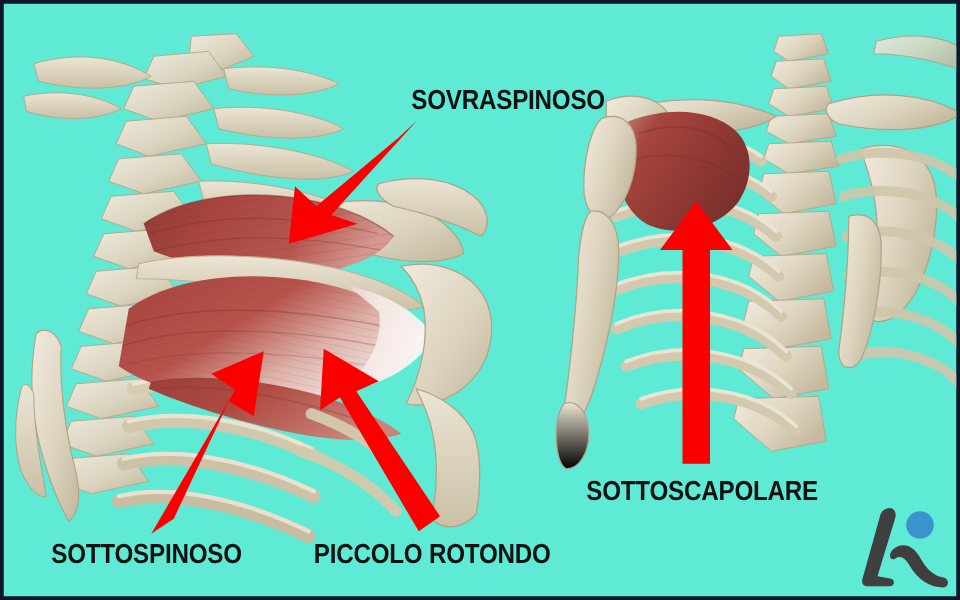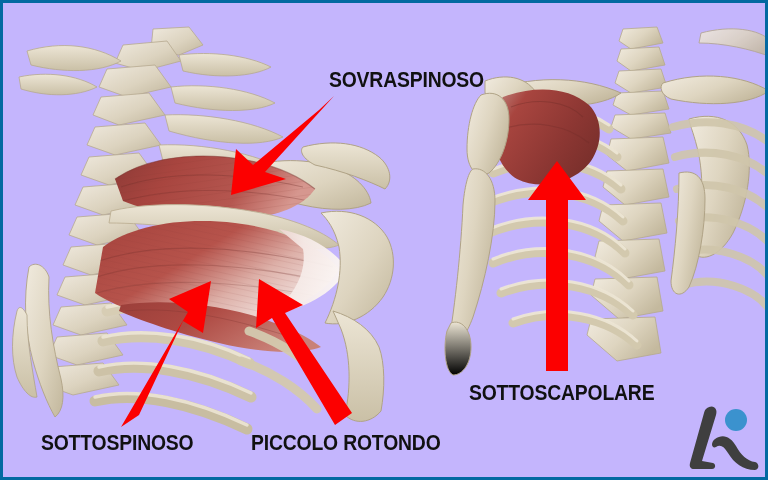--- a/index.html
+++ b/index.html
@@ -1,19 +1,19 @@
 <!DOCTYPE html>
 <html><head>
 <meta charset="utf-8">
 <style>
   html,body{margin:0;padding:0;}
   body{width:768px;height:480px;overflow:hidden;background:#ffffff;
        font-family:"Liberation Sans",sans-serif;}
   #stage{position:relative;width:768px;height:480px;box-sizing:border-box;
-         background:#c4b5fd;border:3px solid #0369a1;overflow:hidden;}
+         background:#5eead4;border:3px solid #0f172a;overflow:hidden;}
 
   .lbl{position:absolute;color:#111;font-weight:700;
        font-family:"Liberation Sans",sans-serif;
        font-size:22px;letter-spacing:-0.2px;
        transform:scaleX(0.88);transform-origin:left center;white-space:nowrap;}
 
   .art{position:absolute;}
   svg{display:block;overflow:visible;}
   .logo{position:absolute;left:686px;top:398px;width:74px;height:74px;}
 </style>

